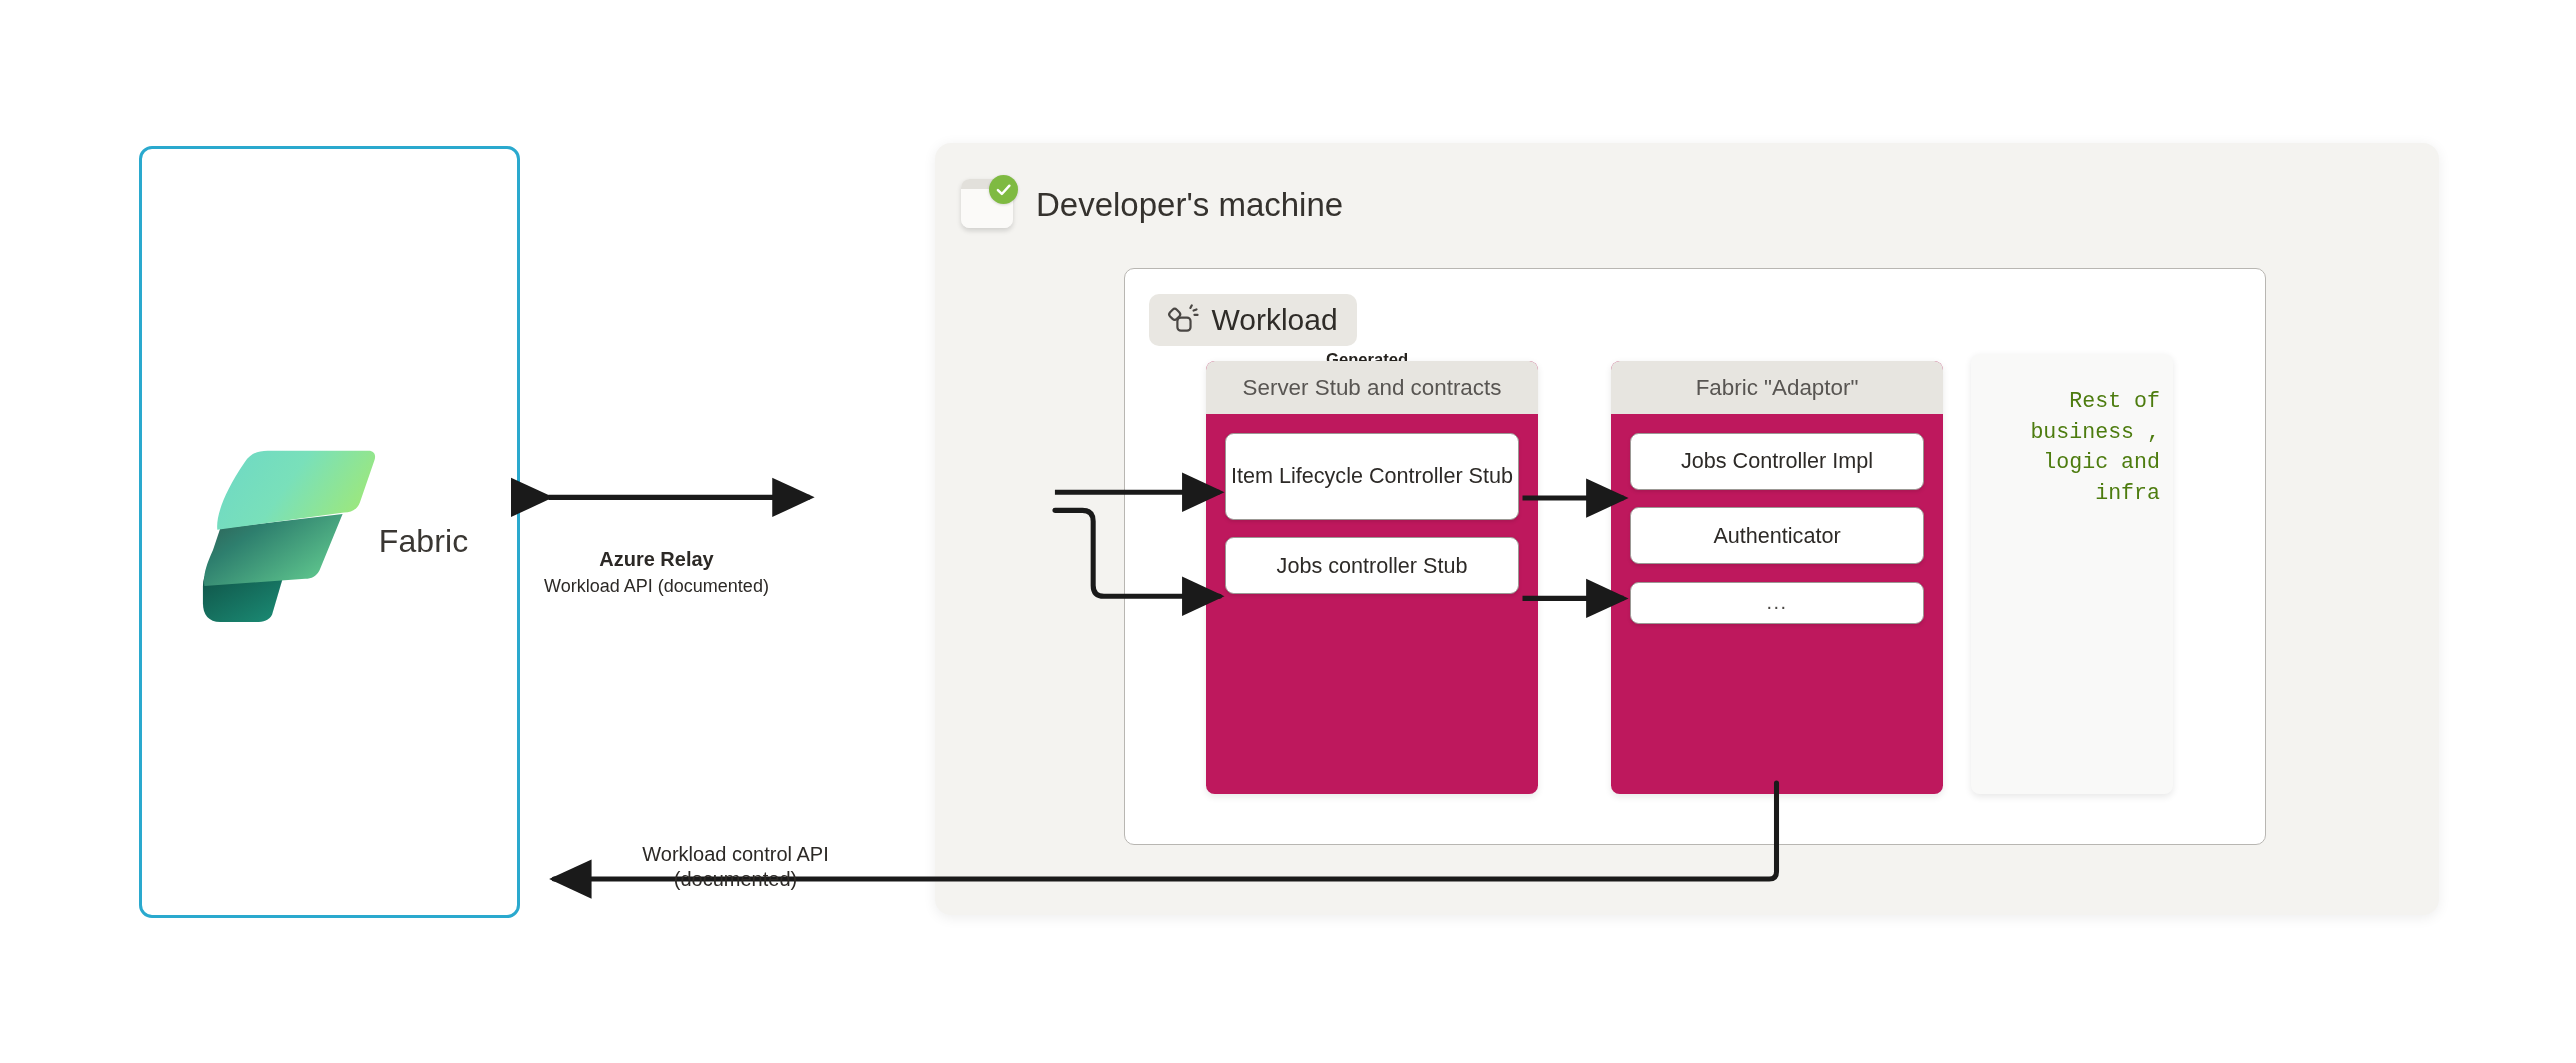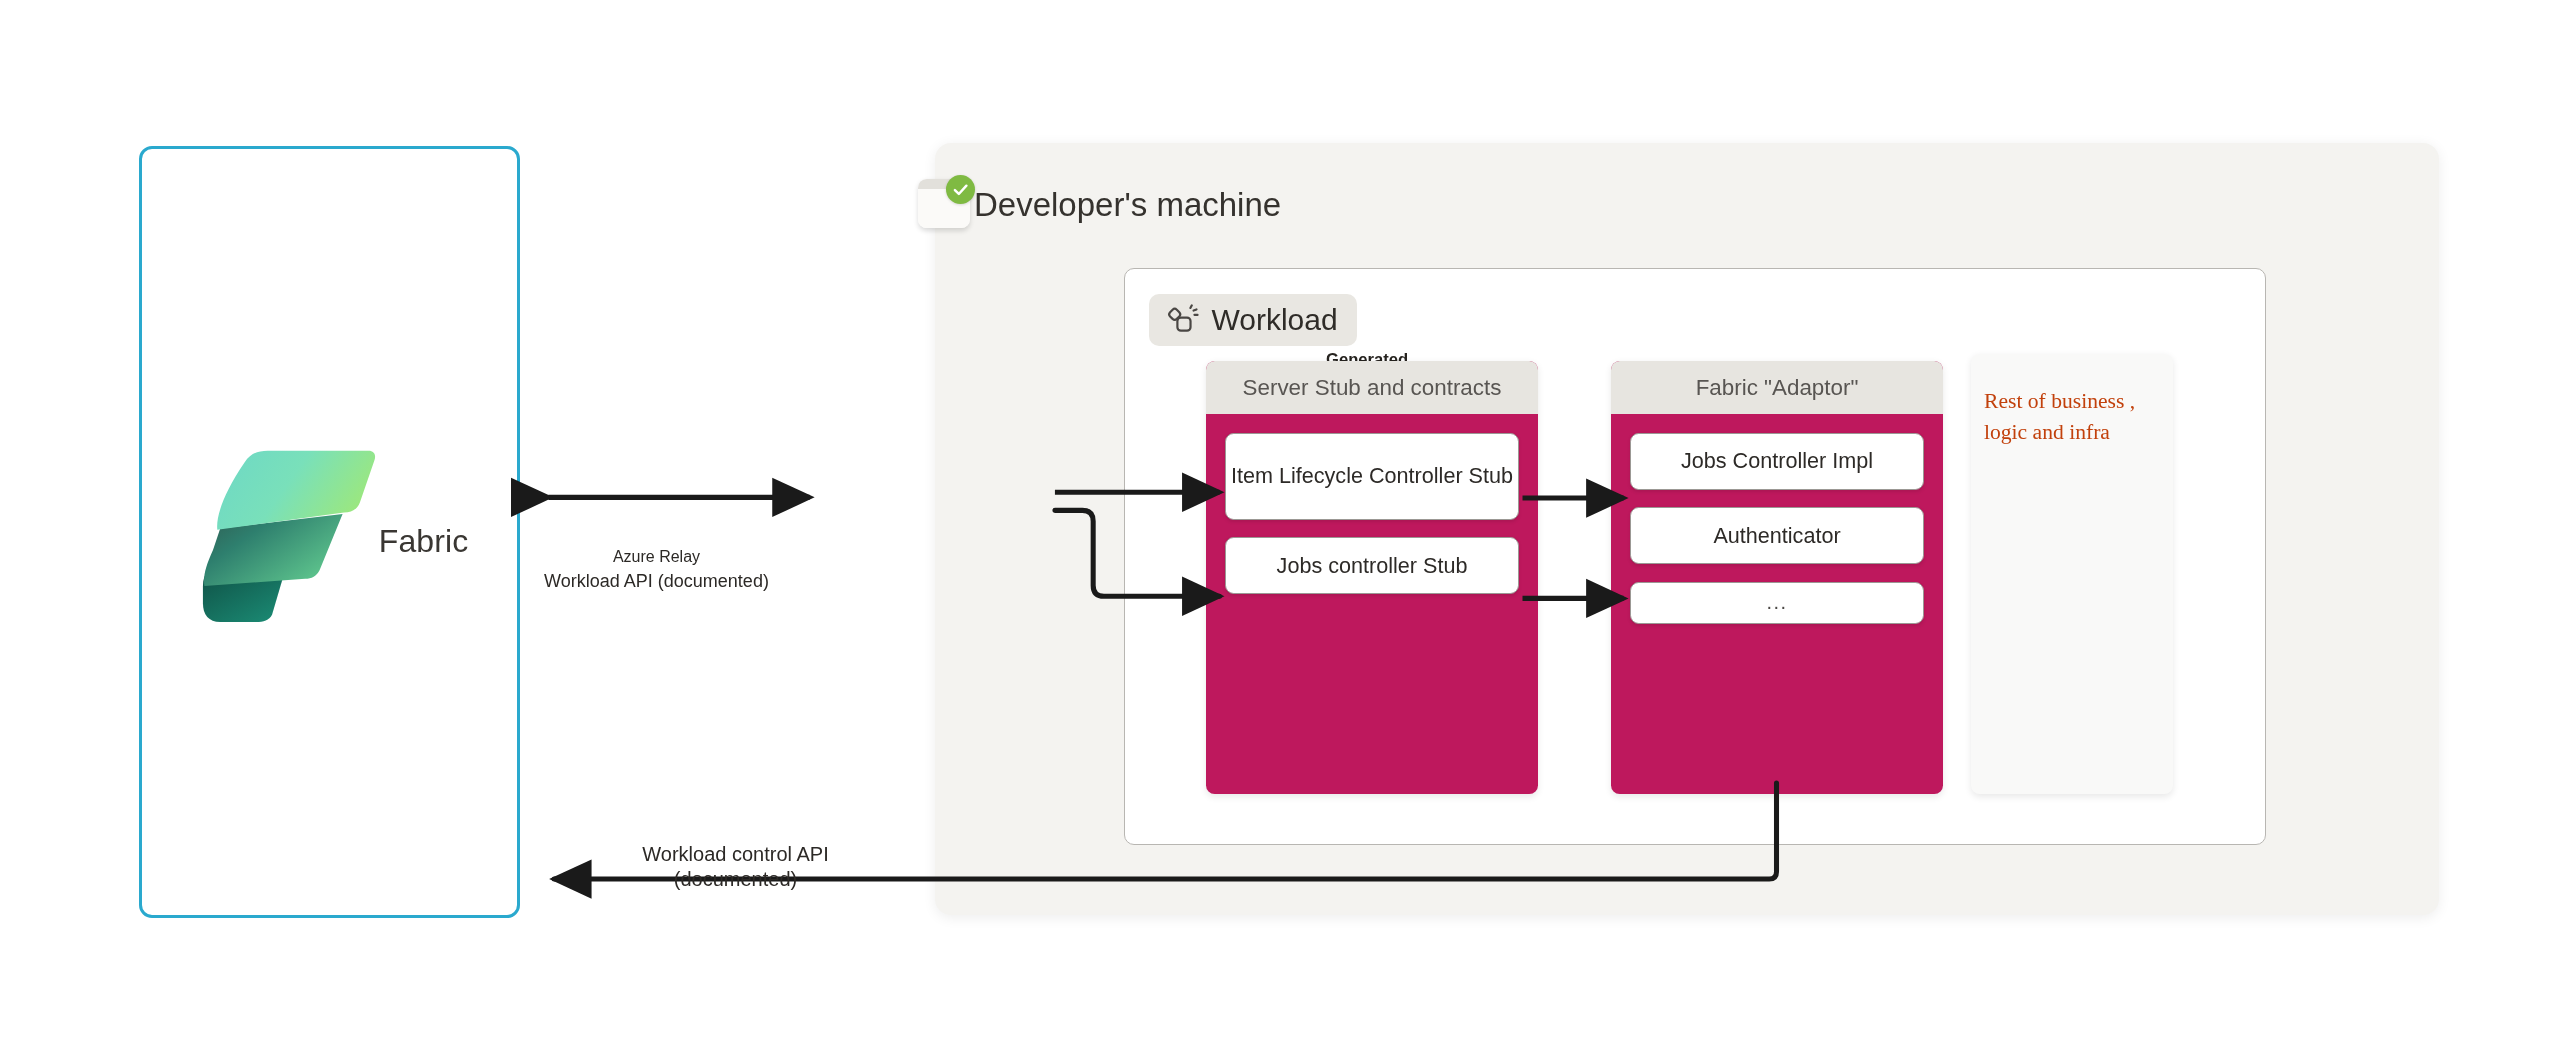--- a/index.html
+++ b/index.html
@@ -48,22 +48,22 @@
 
   
   #devmachine-panel {
     left: 935px; top: 143px;
     width: 1504px; height: 772px;
     background: #f4f3f0;
     border-radius: 16px;
     box-shadow: 0 2.9px 13px rgba(0,0,0,.07);
   }
   #devmachine-header {
-    left: 918px; top: 179px;
-    display: flex; align-items: center; 
+    left: 961px; top: 179px;
+    display: flex; align-items: center; gap: 19px;
   }
   #devmachine-title {
     font-size: 33px;
     color: #35322e;
     font-family: "Liberation Sans", sans-serif;
   }
 
   
   .machine-icon { position: relative; width: 56px; height: 52px; }
   .machine-icon .body {
@@ -147,23 +147,23 @@
   #col-adaptor { left: 1611px; top: 361px; width: 332px; height: 433px; }
 
   #col-rest {
     left: 1971px; top: 354px; width: 202px; height: 440px;
     background: #f9f9f8;
     border-radius: 8.7px;
     box-shadow: 0 2.2px 7.2px rgba(0,0,0,.09);
     padding-top: 32px;
   }
   #col-rest-text {
-    font-size: 21.6px; color: #c2410c; text-align: left;
+    font-size: 21.6px; color: #4d7c0f; text-align: right;
     line-height: 1.42;
-    font-family: Liberation Serif, serif;
+    font-family: Liberation Mono, monospace;
     padding: 0 13px;
   }
 
   
   #connectors {
     left: 0; top: 0; width: 2576px; height: 1064px;
     pointer-events: none;
   }
 
   
@@ -180,21 +180,21 @@
     font-family: "Liberation Sans", sans-serif;
   }
 
   
   .edge-caption {
     text-align: center;
     font-family: "Liberation Sans", sans-serif;
     color: #2c2926;
   }
   #azure-relay-caption { left: 498px; top: 548px; width: 317px; }
-  #azure-relay-title { font-size: 16px; font-weight: normal; }
+  #azure-relay-title { font-size: 20px; font-weight: bold; }
   #azure-relay-sub { font-size: 18px; margin-top: 5px; }
 
   #control-api-caption { left: 577px; top: 843px; width: 317px; }
   #control-api-line1 { font-size: 20px; }
   #control-api-line2 { font-size: 20px; margin-top: 2px; }
 </style>
 </head>
 <body>
 
 <div id="stage">

